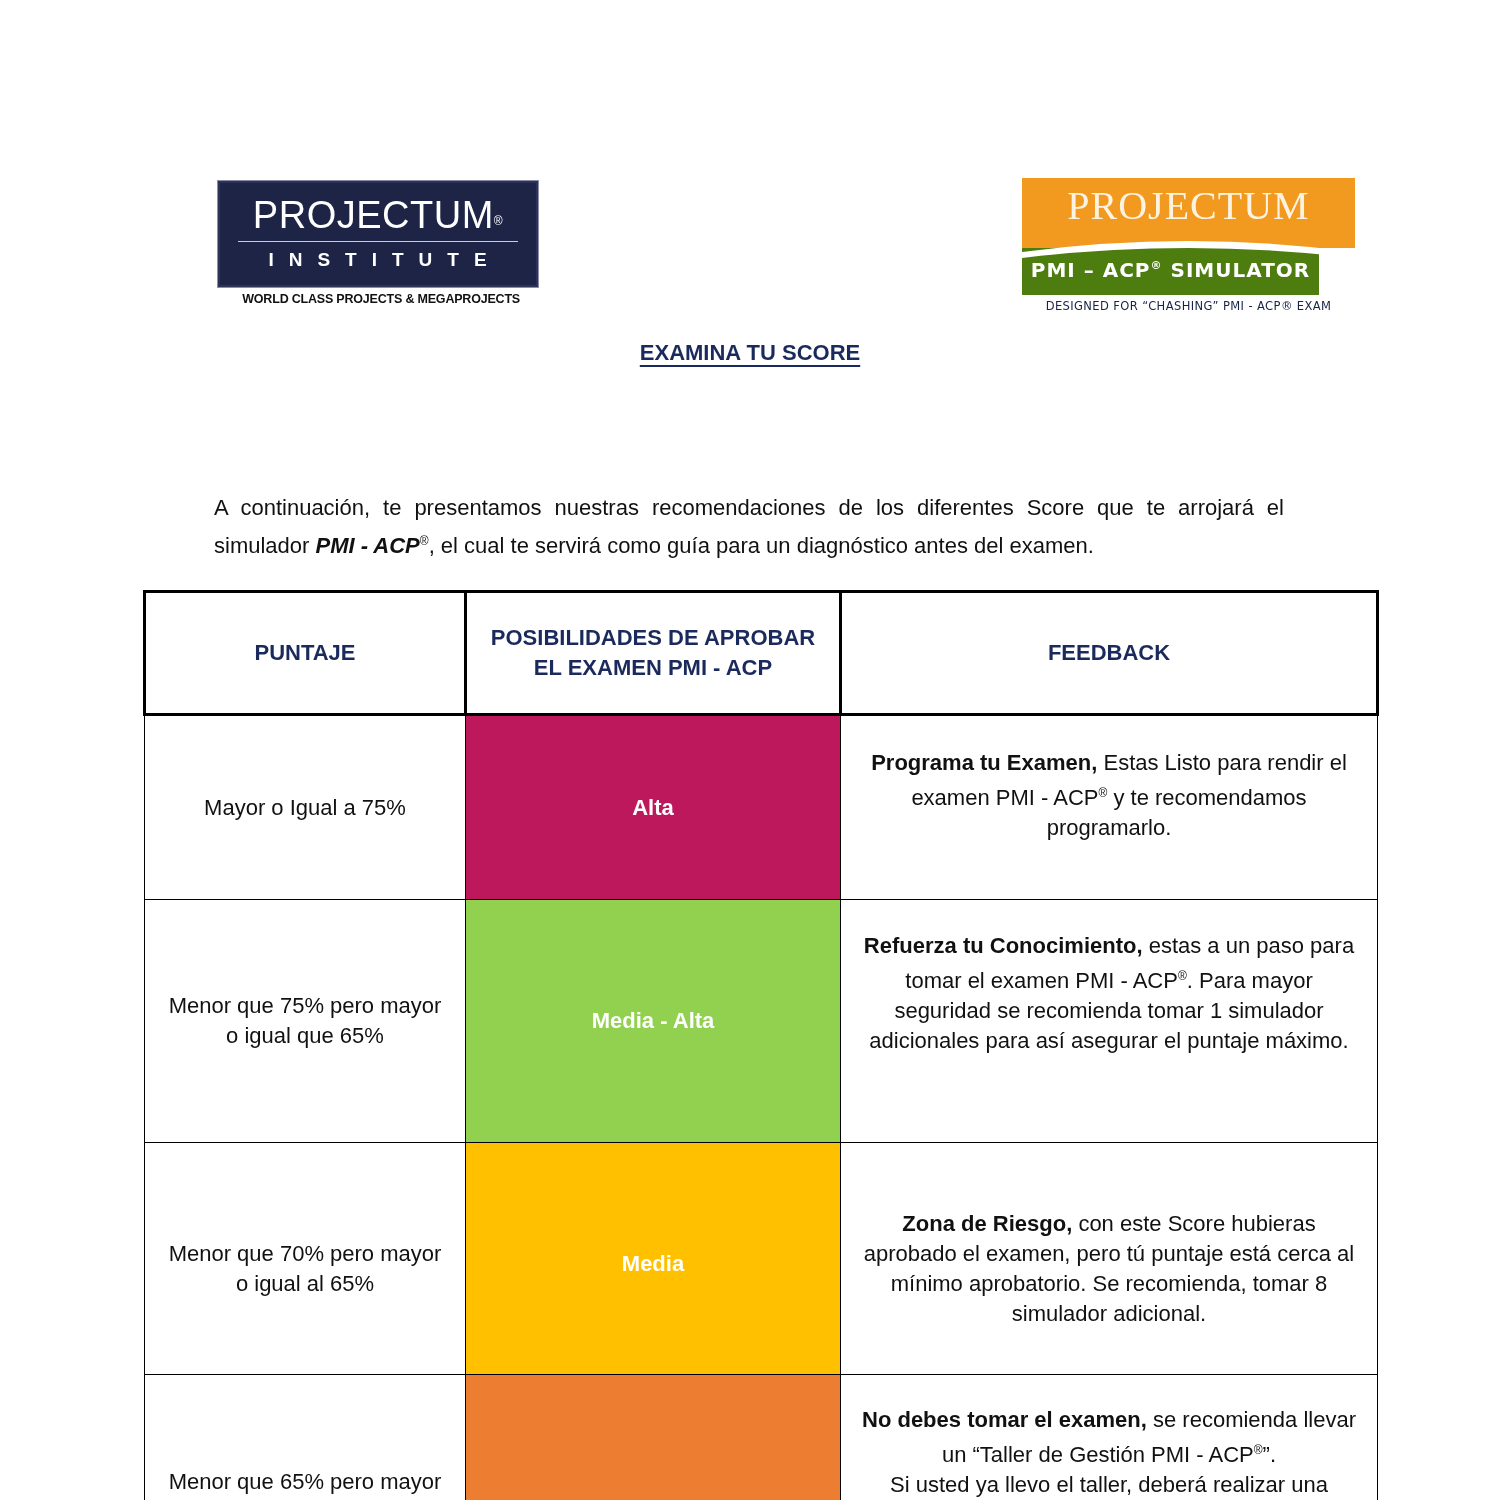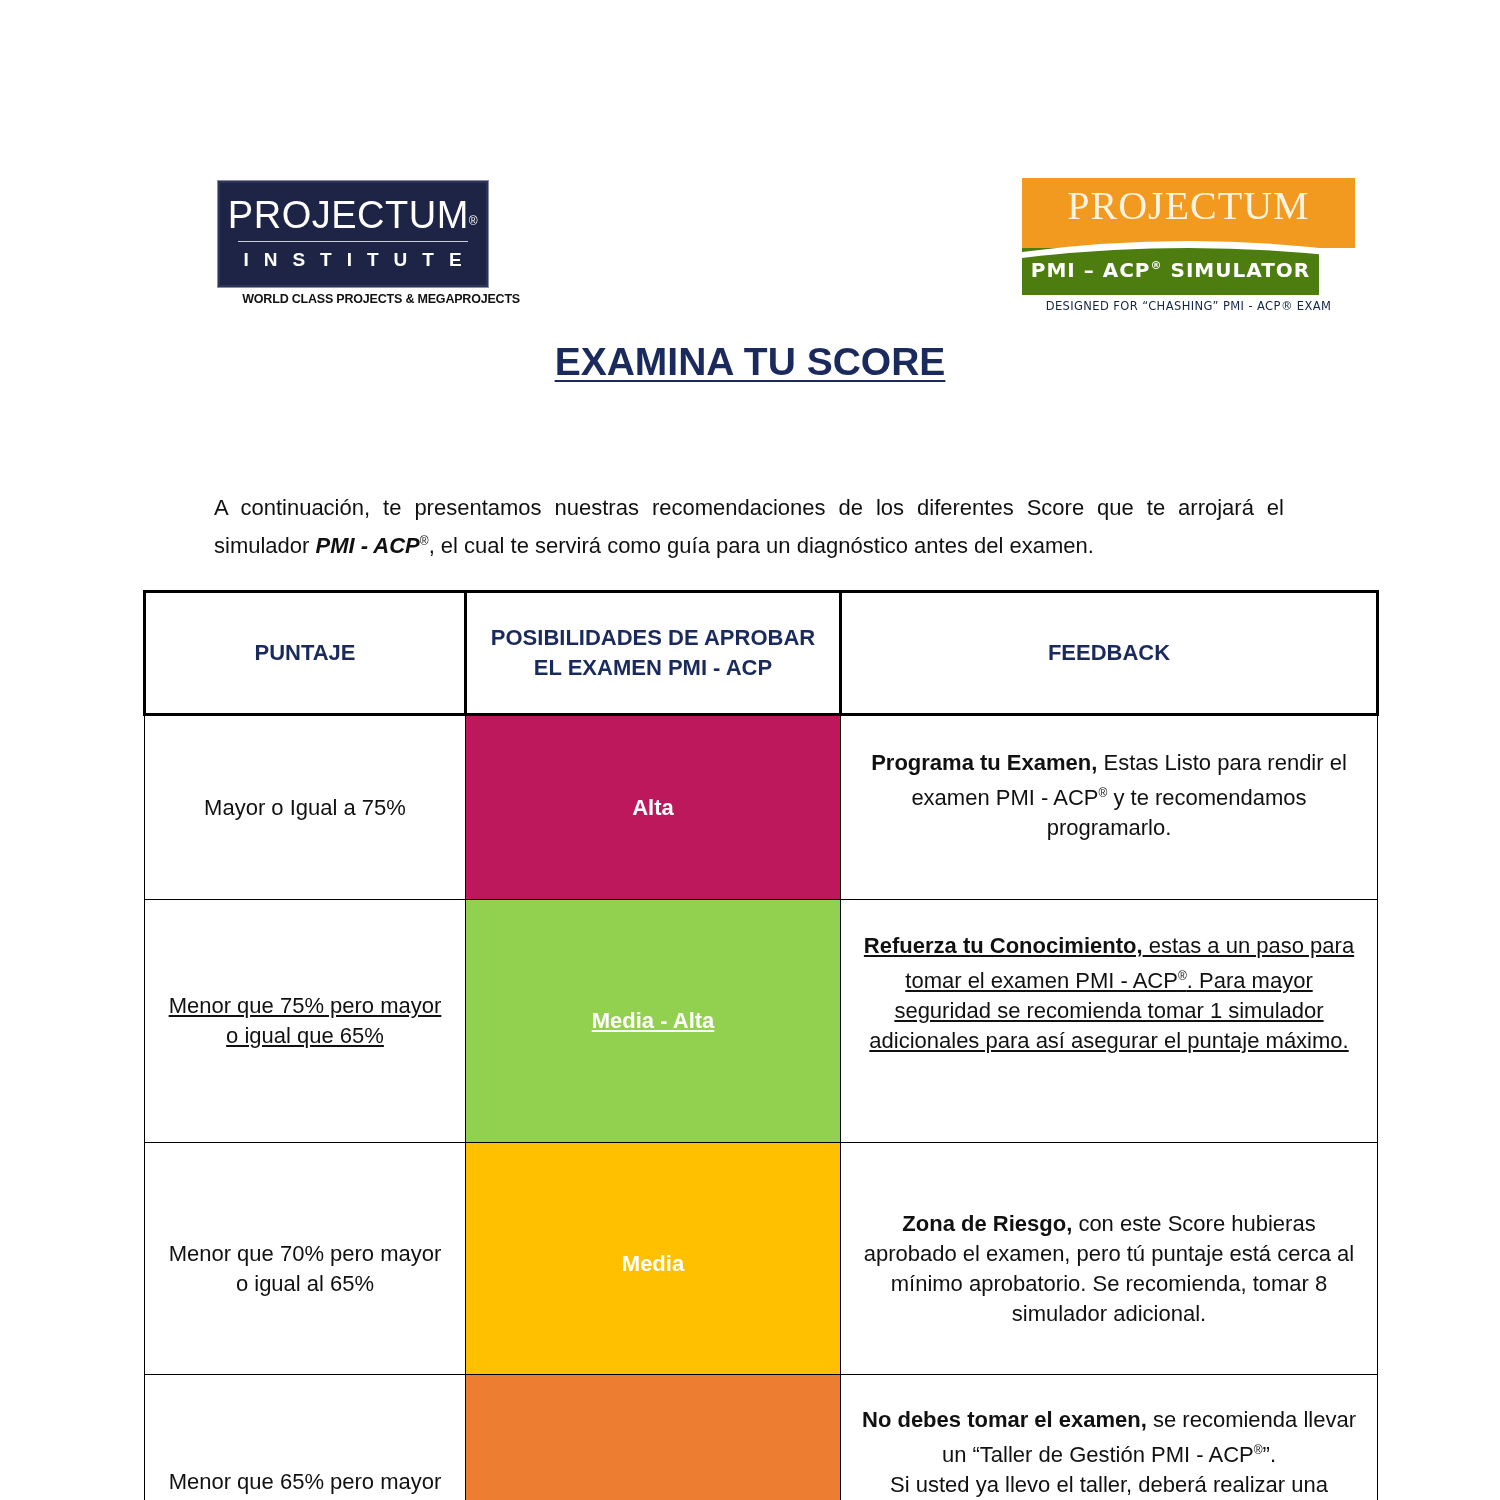--- a/index.html
+++ b/index.html
@@ -3,21 +3,21 @@
 <meta charset="utf-8">
 <style>
   html, body { margin:0; padding:0; }
   body {
     width:1500px; height:1500px; overflow:hidden; background:#ffffff;
     position:relative; font-family:"Liberation Sans", "DejaVu Sans", sans-serif; color:#000;
   }
   
   .logo-left { position:absolute; left:218px; top:181px; width:302px; }
   .logo-left .box {
-    width:270px; height:106px; background:#1d2446; box-sizing:border-box;
+    width:320px; height:106px; background:#1d2446; box-sizing:border-box;
     border:2px solid #2b3358; outline:1px solid #8a8fa6; position:relative; color:#fff; text-align:center;
   }
   .logo-left .brand { position:absolute; left:0; right:0; top:10px; font-size:38px; letter-spacing:0.5px; font-weight:normal; line-height:44px; }
   .logo-left .brand sup { font-size:12px; vertical-align:top; position:relative; top:6px; }
   .logo-left .rule { position:absolute; left:18px; right:18px; top:58px; height:1px; background:#c8cbd8; }
   .logo-left .inst { position:absolute; left:0; right:0; top:64px; font-size:19px; letter-spacing:15px; padding-left:14px; line-height:26px; font-weight:bold; }
   .logo-left .tag { font-size:12.5px; font-weight:bold; margin-top:5px; letter-spacing:-0.2px; text-align:right; color:#111; white-space:nowrap; }
 
   
   .logo-right { position:absolute; left:1022px; top:178px; width:333px; }
@@ -25,35 +25,35 @@
   .logo-right .top .brand { position:absolute; left:0; right:0; top:6px; text-align:center; color:#fdf3e0;
      font-family:"Liberation Serif", "DejaVu Serif", serif; font-size:40px; letter-spacing:1px; line-height:44px; }
   .logo-right .bottom { width:273px; height:47px; background:#4d7c0f; position:relative;padding-left:24px; }
   .logo-right .wave { position:absolute; left:0; top:56px; width:333px; height:24px; }
   .logo-right .bottom .sim { position:absolute; left:0; right:0; top:10px; text-align:center; color:#fff;
      font-size:20px; font-weight:bold; letter-spacing:1px; font-family:"DejaVu Sans", sans-serif; }
   .logo-right .bottom .sim sup { font-size:11px; }
   .logo-right .tag { text-align:center; font-size:11.5px; color:#152447; margin-top:4px; letter-spacing:0.4px; white-space:nowrap; font-family:"DejaVu Sans", sans-serif;}
 
   .title { position:absolute; left:0; right:0; top:340px; text-align:center; }
-  .title span { font-size:39px; font-weight:bold; color:#1b2a5c; text-decoration:underline; text-underline-offset:5px; text-decoration-thickness:2px; }
+  .title span { font-size:22px; font-weight:bold; color:#1b2a5c; text-decoration:underline; text-underline-offset:5px; text-decoration-thickness:2px; }
 
   .intro { position:absolute; left:214px; width:1070px; top:470px; font-size:22px; line-height:32.5px;
      text-align:justify; color:#111; font-family:"Liberation Sans", sans-serif; }
   .intro b { font-style:italic; }
   .intro sup { font-size:12px; }
 
   table.score { position:absolute; left:143px; top:590px; border-collapse:collapse; table-layout:fixed; width:1233px; }
   table.score col.c1 { width:321px; }
   table.score col.c2 { width:375px; }
   table.score col.c3 { width:537px; }
   table.score th { border:3px solid #000; height:120px; color:#1b2a5c; font-size:22px; font-weight:bold; text-align:center; vertical-align:middle; line-height:30px; padding:0 10px; }
   table.score td { border:1.5px solid #000; text-align:center; vertical-align:middle; font-size:22px; line-height:30px; }
   table.score tr.r1 td { height:151px; }
-  table.score tr.r2 td { height:211px;text-decoration:underline; }
+  table.score tr.r2 td { height:211px; }
   table.score tr.r3 td { height:211px; }
   table.score tr.r4 td { height:260px; }
   td.level { color:#fff; font-weight:bold; font-size:27px; }
   td.fb { text-align:justify; padding:0 14px; font-size:22px; line-height:30.2px; color:#111;margin-top:21px; }
   td.fb b { font-weight:bold; }
   td.fb sup { font-size:12px; }
   td.score-range { padding:0 20px; color:#111;}
   tr.r4 td.level { vertical-align:top; padding-top:134px; }
   tr.r4 td.score-range { vertical-align:top; padding-top:92px; }
   tr.r4 td.fb { vertical-align:top; padding-top:30px; }

